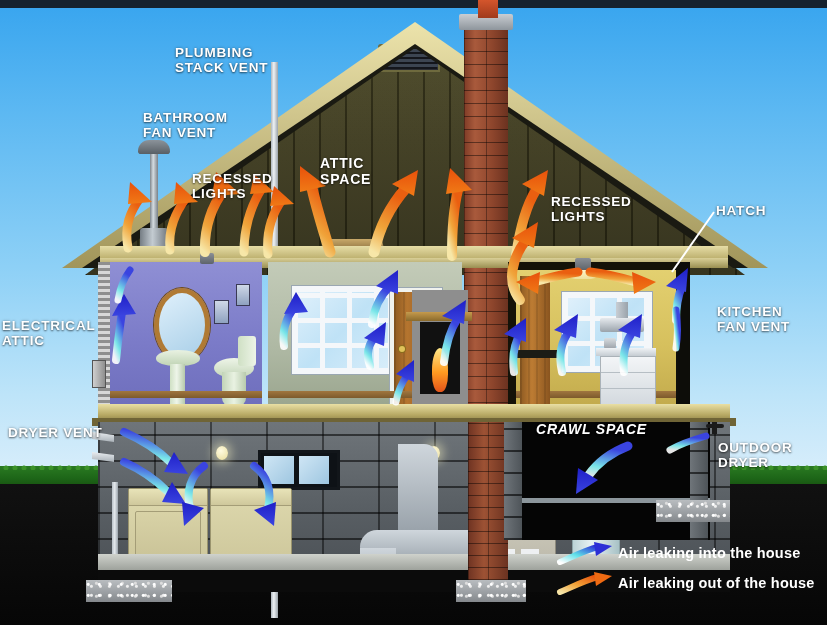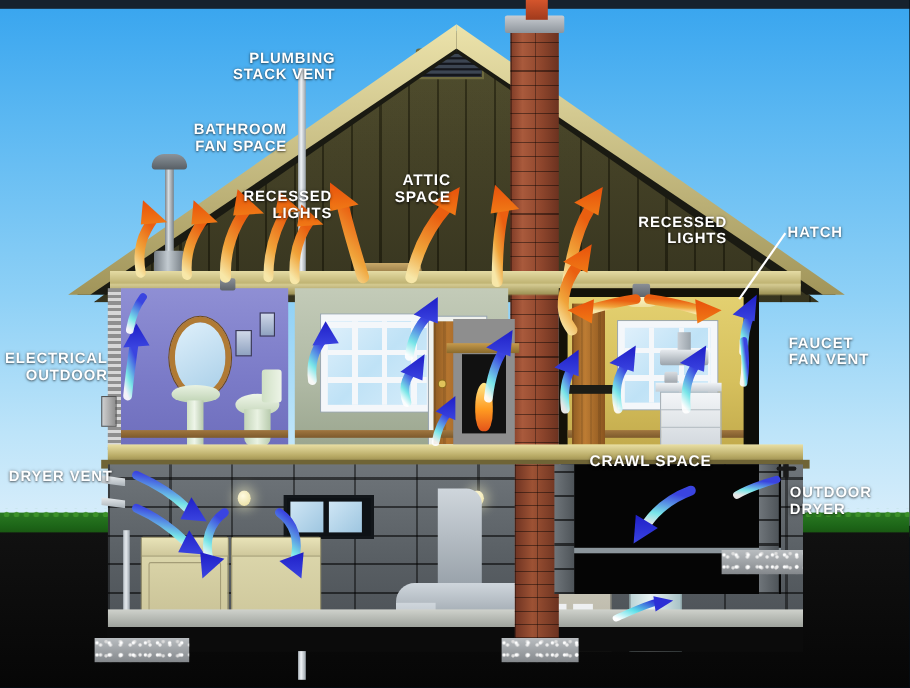--- a/index.html
+++ b/index.html
@@ -172,21 +172,21 @@
   .faucet:before{content:"";position:absolute;left:6px;top:0;width:5px;height:12px;background:#1a1a1a;}
   .faucet:after{content:"";position:absolute;left:0;top:2px;width:18px;height:4px;background:#1a1a1a;
       border-radius:2px;}
 
   
   .arrows{position:absolute;left:0;top:0;width:827px;height:625px;pointer-events:none;}
 
   
   .lbl{position:absolute;color:#fff;font-weight:bold;letter-spacing:.8px;line-height:1.12;
        text-shadow:0 1px 2px rgba(0,0,0,.55),0 0 3px rgba(0,0,0,.35);white-space:pre-line;}
-  .lbl.c{text-align:right;}
+  .lbl.c{text-align:left;}
   .lbl.l{text-align:left;}
 
   
   .legend{position:absolute;left:556px;top:538px;width:262px;}
   .legrow{display:flex;align-items:center;height:30px;}
   .legtxt{color:#fff;font-weight:bold;font-size:14.5px;margin-left:4px;letter-spacing:.2px;}
 </style>
 </head>
 <body>
 
@@ -463,47 +463,62 @@
       <path d="M706,436 C692,440 680,444 670,450" stroke="url(#bg2)" stroke-width="7" fill="none" stroke-linecap="round"></path>
     </g>
 
     <line x1="714" y1="212" x2="672" y2="272" stroke="#ffffff" stroke-width="2"></line>
   </svg>
 
   <div id="labels">
       <div class="lbl c" style="left: 175px; top: 45px; width: 130px; font-size: 13.5px;">PLUMBING
 STACK VENT</div>
       <div class="lbl c" style="left: 143px; top: 110px; width: 118px; font-size: 13.5px;">BATHROOM
-FAN SPACE</div>
+FAN VENT</div>
       <div class="lbl c" style="left: 192px; top: 171px; width: 110px; font-size: 13.5px;">RECESSED
 LIGHTS</div>
       <div class="lbl c" style="left: 320px; top: 156px; width: 90px; font-size: 14px;">ATTIC
 SPACE</div>
       <div class="lbl c" style="left: 551px; top: 194px; width: 110px; font-size: 13.5px;">RECESSED
 LIGHTS</div>
       <div class="lbl l" style="left: 716px; top: 203px; width: 70px; font-size: 13.5px;">HATCH</div>
-      <div class="lbl l" style="left: 717px; top: 304px; width: 100px; font-size: 13.5px;">FAUCET
+      <div class="lbl l" style="left: 717px; top: 304px; width: 100px; font-size: 13.5px;">KITCHEN
 FAN VENT</div>
       <div class="lbl c" style="left: 2px; top: 318px; width: 96px; font-size: 13.5px;">ELECTRICAL
-OUTDOOR</div>
+ATTIC</div>
       <div class="lbl l" style="left: 8px; top: 425px; width: 98px; font-size: 13.5px;">DRYER VENT</div>
-      <div class="lbl l" style="left: 536px; top: 412px; width: 120px; font-size: 14px;">CRAWL SPACE</div>
+      <div class="lbl l" style="left: 536px; top: 422px; width: 120px; font-size: 14px; font-style: italic;">CRAWL SPACE</div>
       <div class="lbl l" style="left: 718px; top: 440px; width: 100px; font-size: 13.5px;">OUTDOOR
 DRYER</div>
     </div>
 
   <div class="legend">
     <div class="legrow">
       <svg width="58" height="26">
         <path d="M4,22 C18,16 30,10 42,7" stroke="url(#lbg)" stroke-width="6" fill="none" stroke-linecap="round"></path>
         <polygon points="56,6 38,2 40,16" fill="#2c2fd6"></polygon>
         <defs>
             <linearGradient id="lbg" x1="0" y1="1" x2="1" y2="0">
           <stop offset="0%" stop-color="#ffffff"></stop>
               <stop offset="45%" stop-color="#5fe0e8"></stop>
           <stop offset="100%" stop-color="#2c2fd6"></stop>
             </linearGradient>
           </defs>
       </svg>
+      <span class="legtxt">Air leaking into the house</span>
+    </div>
+    <div class="legrow">
+      <svg width="58" height="26">
+        <path d="M4,22 C18,16 30,10 42,7" stroke="url(#log)" stroke-width="6" fill="none" stroke-linecap="round"></path>
+        <polygon points="56,6 38,2 40,16" fill="#ef6a12"></polygon>
+        <defs>
+            <linearGradient id="log" x1="0" y1="1" x2="1" y2="0">
+          <stop offset="0%" stop-color="#f6e4a6"></stop>
+              <stop offset="45%" stop-color="#f0a43a"></stop>
+          <stop offset="100%" stop-color="#e8510b"></stop>
+            </linearGradient>
+          </defs>
+      </svg>
+      <span class="legtxt">Air leaking out of the house</span>
     </div>
   </div>
 
 </div>
 
 </body></html>

